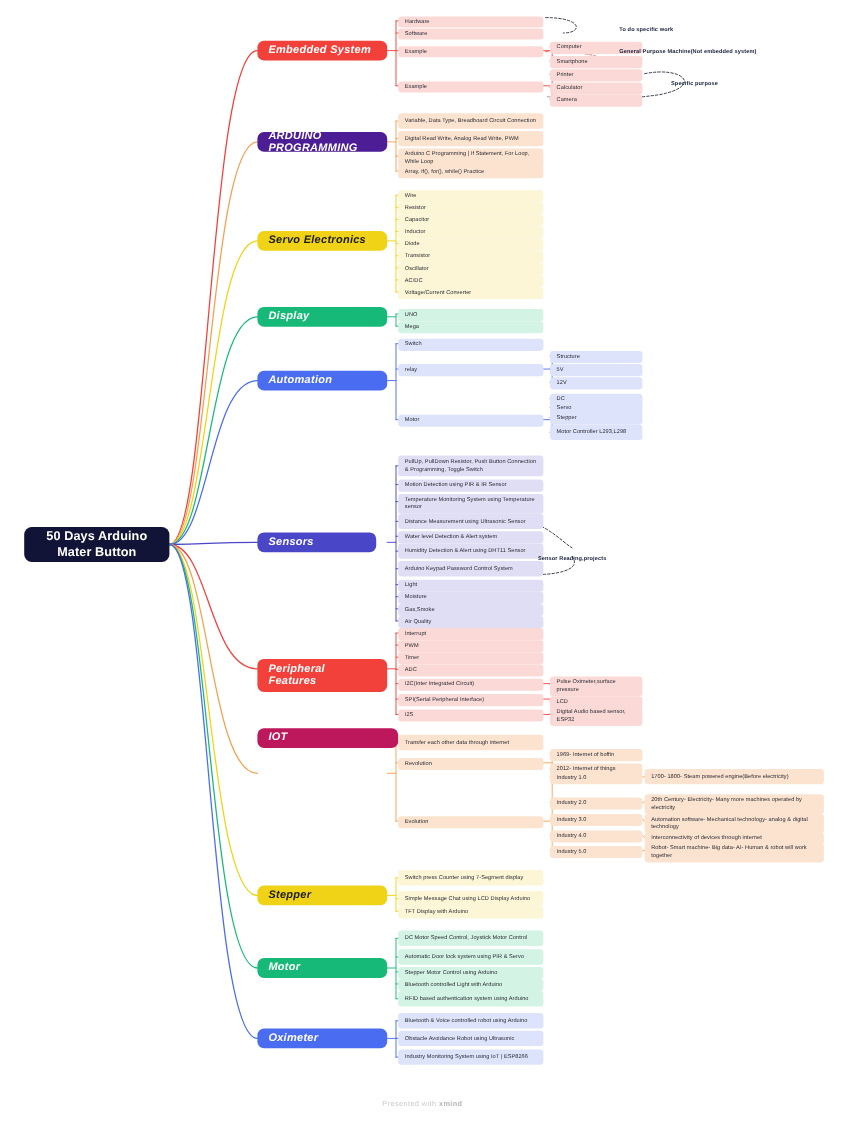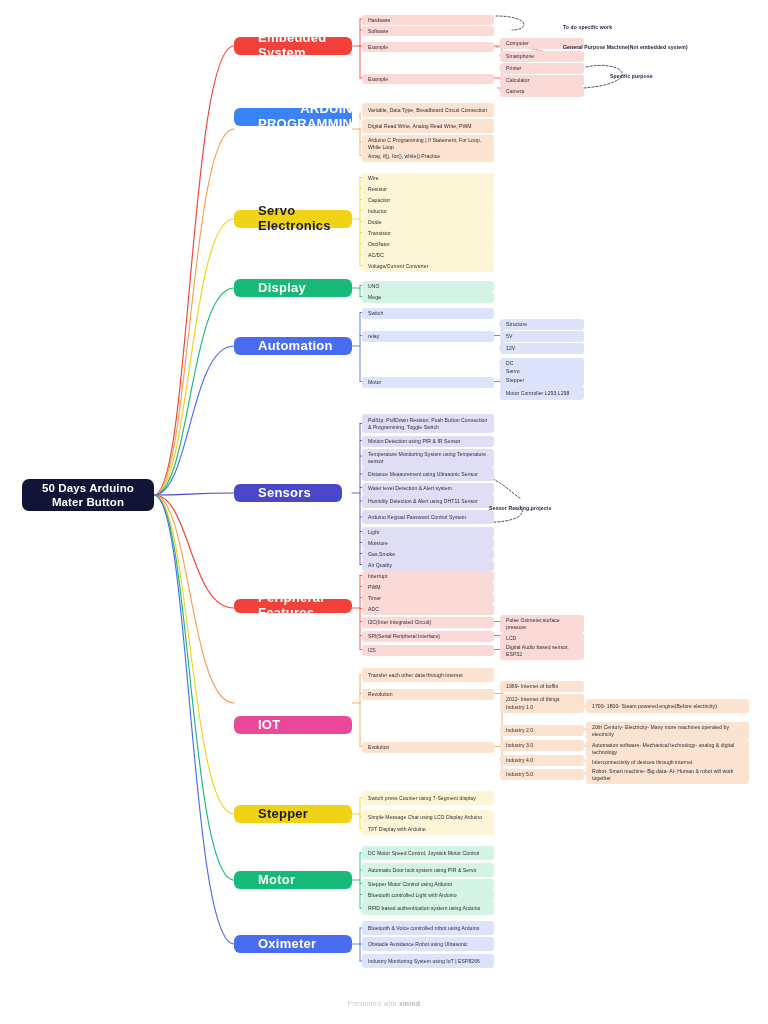--- a/index.html
+++ b/index.html
@@ -38,24 +38,25 @@
     font-size: 11.5px;
     border-radius: 7px;
     justify-content: center;
     text-align: center;
     padding: 4px 6px;
     line-height: 1.25;
   }
   
   .main {
     font-weight: bold;
-    font-size: 13px;
-    padding: 0 24px;
+    font-size: 10px;
+    padding: 0 10px;
     border-radius: 6px;
     letter-spacing: .25px;
+    font-style: italic;
   }
   
   .leaf {
     font-size: 5.1px;
     padding: 2px 5px 2px 6px;
     border-radius: 3px;
     color: #2b2b34;
     letter-spacing: .05px;
     line-height: 1.35;
   }
@@ -233,21 +234,21 @@
       <div class="node main" style="left: 234px; top: 37px; width: 118px; height: 18px; background: rgb(242, 64, 58); color: rgb(255, 255, 255);">Embedded System</div>
       <div class="node leaf" style="left: 362px; top: 14.5px; width: 132px; min-height: 9px; background: rgb(251, 217, 214);">Hardware</div>
       <div class="node leaf" style="left: 362px; top: 25.5px; width: 132px; min-height: 9px; background: rgb(251, 217, 214);">Software</div>
       <div class="node leaf" style="left: 362px; top: 41.5px; width: 132px; min-height: 9px; background: rgb(251, 217, 214);">Example</div>
       <div class="node leaf" style="left: 362px; top: 73.5px; width: 132px; min-height: 9px; background: rgb(251, 217, 214);">Example</div>
       <div class="node leaf" style="left: 500px; top: 38px; width: 84px; min-height: 9px; background: rgb(251, 217, 214);">Computer</div>
       <div class="node leaf" style="left: 500px; top: 51px; width: 84px; min-height: 9px; background: rgb(251, 217, 214);">Smartphone</div>
       <div class="node leaf" style="left: 500px; top: 63px; width: 84px; min-height: 9px; background: rgb(251, 217, 214);">Printer</div>
       <div class="node leaf" style="left: 500px; top: 75px; width: 84px; min-height: 9px; background: rgb(251, 217, 214);">Calculator</div>
       <div class="node leaf" style="left: 500px; top: 86px; width: 84px; min-height: 9px; background: rgb(251, 217, 214);">Camera</div>
-      <div class="node main" style="left: 234px; top: 108px; width: 118px; height: 18px; background: #3b82f6; color: rgb(255, 255, 255); text-align: right;">ARDUINO PROGRAMMING</div>
+      <div class="node main" style="left: 234px; top: 120px; width: 118px; height: 18px; background: #4c1d95; color: rgb(255, 255, 255);">ARDUINO PROGRAMMING</div>
       <div class="node leaf" style="left: 362px; top: 103px; width: 132px; min-height: 14px; background: rgb(251, 227, 207);">Variable, Data Type, Breadboard Circuit Connection</div>
       <div class="node leaf" style="left: 362px; top: 119px; width: 132px; min-height: 14px; background: rgb(251, 227, 207);">Digital Read Write, Analog Read Write, PWM</div>
       <div class="node leaf" style="left: 362px; top: 135px; width: 132px; min-height: 14px; background: rgb(251, 227, 207);">Arduino C Programming | If Statement, For Loop, While Loop</div>
       <div class="node leaf" style="left: 362px; top: 151px; width: 132px; min-height: 9px; background: rgb(251, 227, 207);">Array, if(), for(), while() Practice</div>
       <div class="node main" style="left: 234px; top: 210px; width: 118px; height: 18px; background: rgb(240, 211, 22); color: rgb(27, 27, 32);">Servo Electronics</div>
       <div class="node leaf" style="left: 362px; top: 173px; width: 132px; min-height: 9px; background: rgb(252, 246, 214);">Wire</div>
       <div class="node leaf" style="left: 362px; top: 184px; width: 132px; min-height: 9px; background: rgb(252, 246, 214);">Resistor</div>
       <div class="node leaf" style="left: 362px; top: 195px; width: 132px; min-height: 9px; background: rgb(252, 246, 214);">Capacitor</div>
       <div class="node leaf" style="left: 362px; top: 206px; width: 132px; min-height: 9px; background: rgb(252, 246, 214);">Inductor</div>
       <div class="node leaf" style="left: 362px; top: 217px; width: 132px; min-height: 9px; background: rgb(252, 246, 214);">Diode</div>
@@ -274,32 +275,32 @@
       <div class="node leaf" style="left: 362px; top: 436px; width: 132px; min-height: 9px; background: rgb(224, 222, 245);">Motion Detection using PIR &amp; IR Sensor</div>
       <div class="node leaf" style="left: 362px; top: 449px; width: 132px; min-height: 14px; background: rgb(224, 222, 245);">Temperature Monitoring System using Temperature sensor</div>
       <div class="node leaf" style="left: 362px; top: 467px; width: 132px; min-height: 14px; background: rgb(224, 222, 245);">Distance Measurement using Ultrasonic Sensor</div>
       <div class="node leaf" style="left: 362px; top: 483px; width: 132px; min-height: 9px; background: rgb(224, 222, 245);">Water level Detection &amp; Alert system</div>
       <div class="node leaf" style="left: 362px; top: 494px; width: 132px; min-height: 14px; background: rgb(224, 222, 245);">Humidity Detection &amp; Alert using DHT11 Sensor</div>
       <div class="node leaf" style="left: 362px; top: 510px; width: 132px; min-height: 14px; background: rgb(224, 222, 245);">Arduino Keypad Password Control System</div>
       <div class="node leaf" style="left: 362px; top: 527px; width: 132px; min-height: 9px; background: rgb(224, 222, 245);">Light</div>
       <div class="node leaf" style="left: 362px; top: 538px; width: 132px; min-height: 9px; background: rgb(224, 222, 245);">Moisture</div>
       <div class="node leaf" style="left: 362px; top: 549px; width: 132px; min-height: 9px; background: rgb(224, 222, 245);">Gas,Smoke</div>
       <div class="node leaf" style="left: 362px; top: 560px; width: 132px; min-height: 9px; background: rgb(224, 222, 245);">Air Quality</div>
-      <div class="node main" style="left: 234px; top: 599px; width: 118px; height: 14px; background: rgb(242, 64, 58); color: rgb(255, 255, 255);">Peripheral Features</div>
+      <div class="node main" style="left: 234px; top: 599px; width: 118px; height: 30px; background: rgb(242, 64, 58); color: rgb(255, 255, 255);">Peripheral Features</div>
       <div class="node leaf" style="left: 362px; top: 571px; width: 132px; min-height: 9px; background: rgb(251, 217, 214);">Interrupt</div>
       <div class="node leaf" style="left: 362px; top: 582px; width: 132px; min-height: 9px; background: rgb(251, 217, 214);">PWM</div>
       <div class="node leaf" style="left: 362px; top: 593px; width: 132px; min-height: 9px; background: rgb(251, 217, 214);">Timer</div>
       <div class="node leaf" style="left: 362px; top: 604px; width: 132px; min-height: 9px; background: rgb(251, 217, 214);">ADC</div>
       <div class="node leaf" style="left: 362px; top: 617px; width: 132px; min-height: 9px; background: rgb(251, 217, 214);">I2C(Inter Integrated Circuit)</div>
       <div class="node leaf" style="left: 362px; top: 631px; width: 132px; min-height: 9px; background: rgb(251, 217, 214);">SPI(Serial Peripheral Interface)</div>
       <div class="node leaf" style="left: 362px; top: 645px; width: 132px; min-height: 9px; background: rgb(251, 217, 214);">I2S</div>
       <div class="node leaf" style="left: 500px; top: 615px; width: 84px; min-height: 14px; background: rgb(251, 217, 214);">Pulse Oximeter,surface pressure</div>
       <div class="node leaf" style="left: 500px; top: 633px; width: 84px; min-height: 9px; background: rgb(251, 217, 214);">LCD</div>
       <div class="node leaf" style="left: 500px; top: 642px; width: 84px; min-height: 14px; background: rgb(251, 217, 214);">Digital Audio based sensor, ESP32</div>
-      <div class="node main" style="left: 234px; top: 716px; width: 118px; height: 18px; background: #ec4899; color: rgb(255, 255, 255);">IOT</div>
+      <div class="node main" style="left: 234px; top: 662px; width: 128px; height: 18px; background: #be185d; color: rgb(255, 255, 255);">IOT</div>
       <div class="node leaf" style="left: 362px; top: 668px; width: 132px; min-height: 14px; background: rgb(251, 227, 207);">Transfer each other data through internet</div>
       <div class="node leaf" style="left: 362px; top: 689px; width: 132px; min-height: 9px; background: rgb(251, 227, 207);">Revolution</div>
       <div class="node leaf" style="left: 362px; top: 742px; width: 132px; min-height: 9px; background: rgb(251, 227, 207);">Evolution</div>
       <div class="node leaf" style="left: 500px; top: 681px; width: 84px; min-height: 9px; background: rgb(251, 227, 207);">1969- Internet of boffin</div>
       <div class="node leaf" style="left: 500px; top: 694px; width: 84px; min-height: 9px; background: rgb(251, 227, 207);">2012- Internet of things</div>
       <div class="node leaf" style="left: 500px; top: 702px; width: 84px; min-height: 9px; background: rgb(251, 227, 207);">Industry 1.0</div>
       <div class="node leaf" style="left: 500px; top: 725px; width: 84px; min-height: 9px; background: rgb(251, 227, 207);">Industry 2.0</div>
       <div class="node leaf" style="left: 500px; top: 740px; width: 84px; min-height: 9px; background: rgb(251, 227, 207);">Industry 3.0</div>
       <div class="node leaf" style="left: 500px; top: 755px; width: 84px; min-height: 9px; background: rgb(251, 227, 207);">Industry 4.0</div>
       <div class="node leaf" style="left: 500px; top: 769px; width: 84px; min-height: 9px; background: rgb(251, 227, 207);">Industry 5.0</div>

